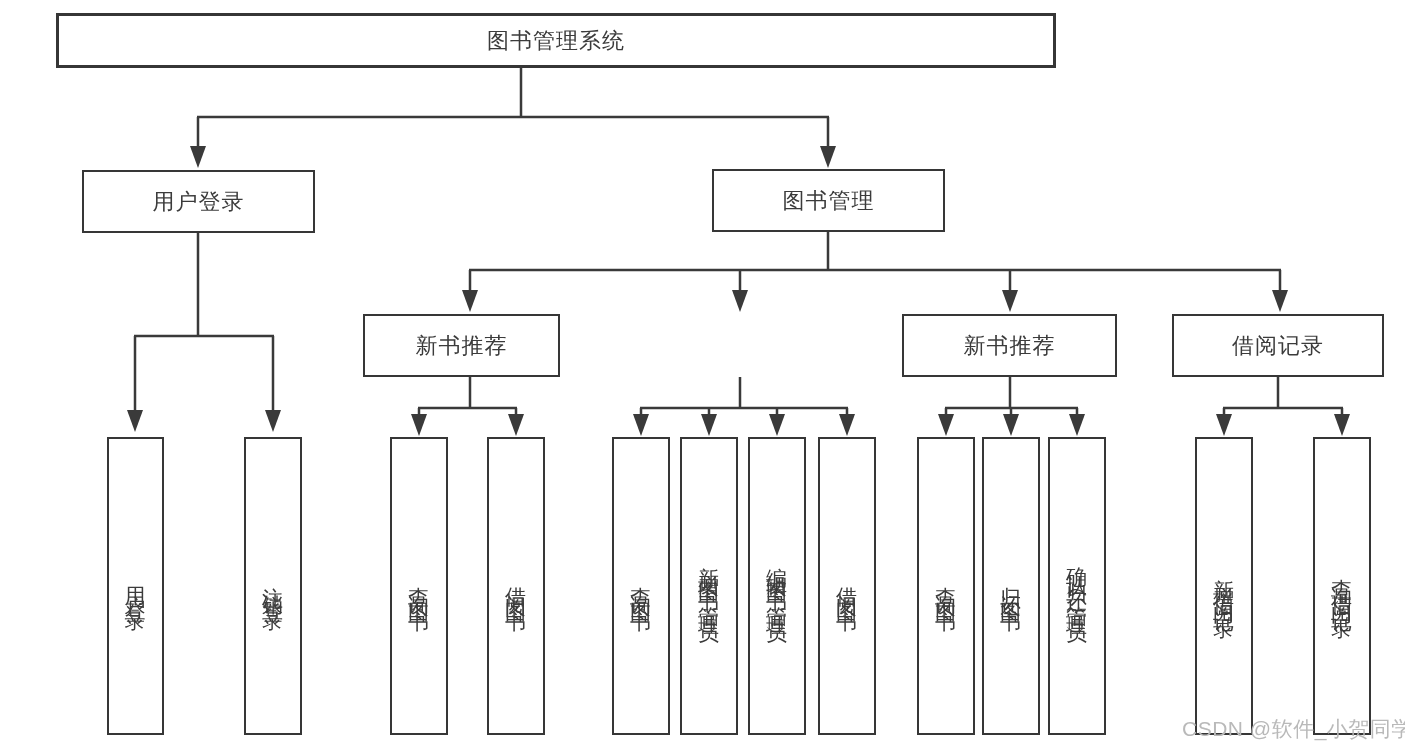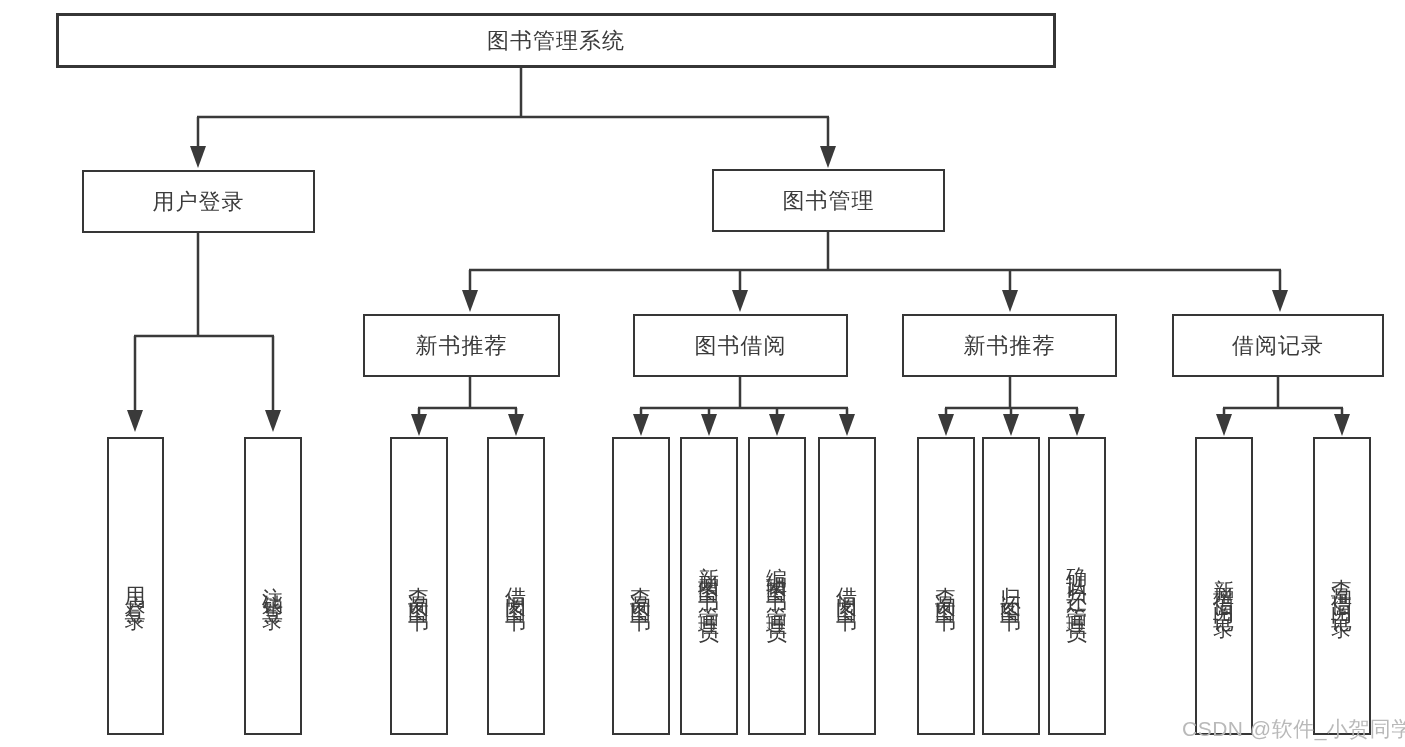--- a/index.html
+++ b/index.html
@@ -105,23 +105,20 @@
   <div class="box" style="left:82px; top:170px; width:233px; height:63px;">
     <span class="hlabel">用户登录</span>
   </div>
   <div class="box" style="left:712px; top:169px; width:233px; height:63px;">
     <span class="hlabel">图书管理</span>
   </div>
 
   <div class="box" style="left:363px; top:314px; width:197px; height:63px;">
     <span class="hlabel">新书推荐</span>
   </div>
-  <div class="box" style="left:633px; top:314px; width:215px; height:63px;">
-    <span class="hlabel">图书借阅</span>
-  </div>
   <div class="box" style="left:902px; top:314px; width:215px; height:63px;">
     <span class="hlabel">新书推荐</span>
   </div>
   <div class="box" style="left:1172px; top:314px; width:212px; height:63px;">
     <span class="hlabel">借阅记录</span>
   </div>
 
   <div class="box leaf" style="left:107px; width:57px;">
     <span class="vtext">用户登录</span>
   </div>

